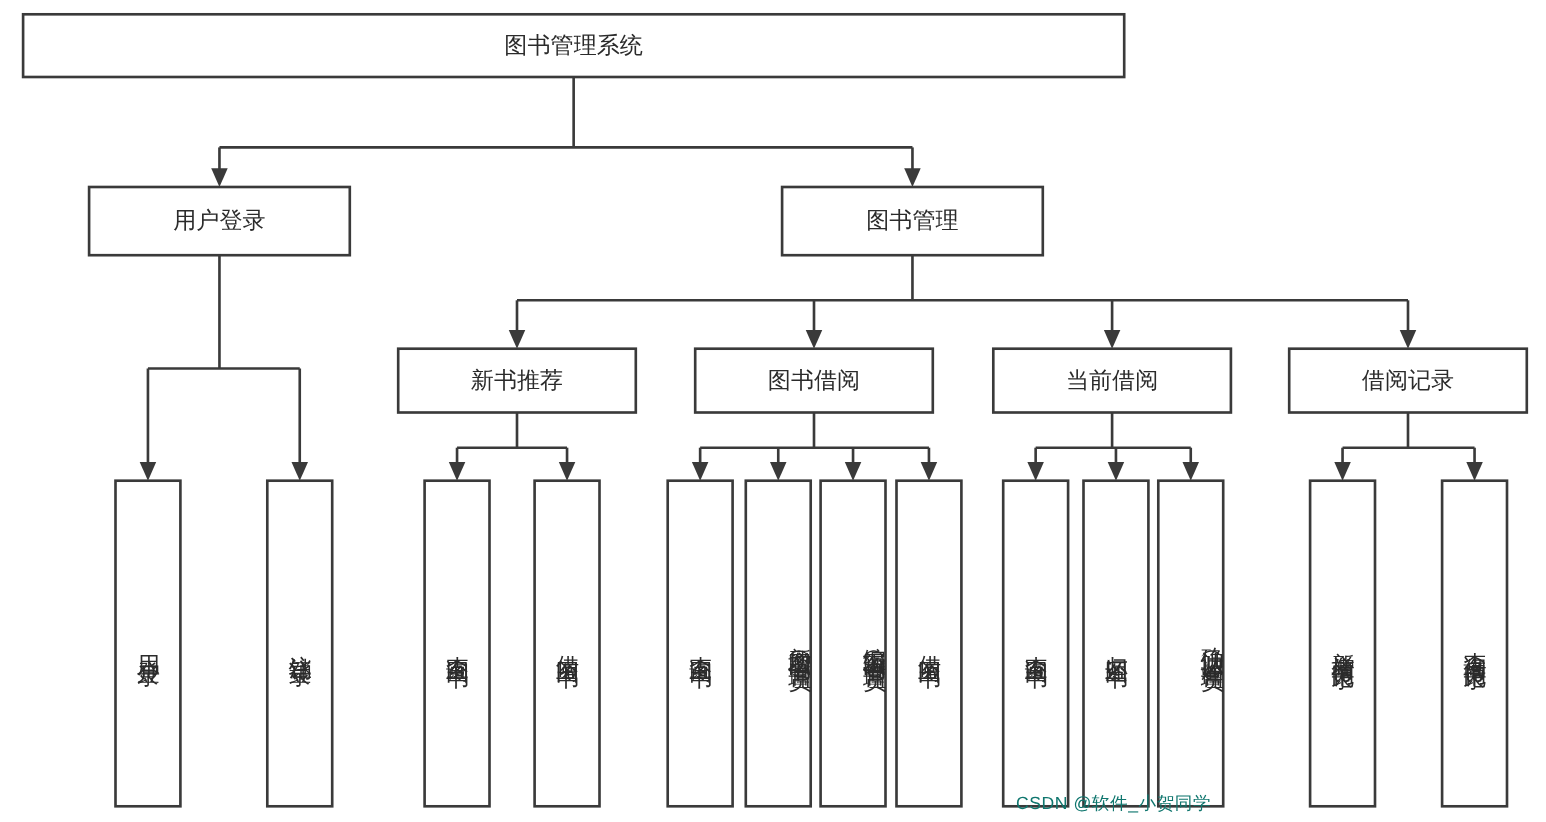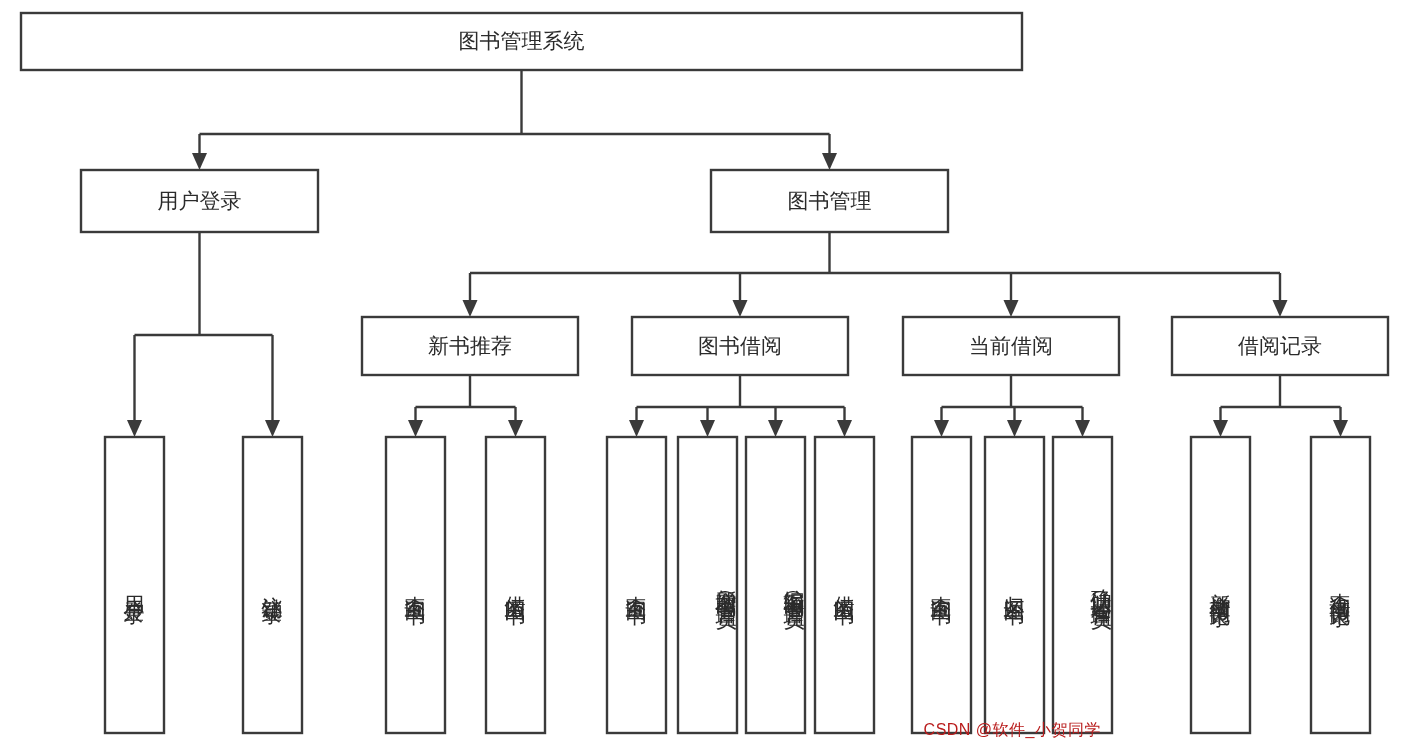--- a/index.html
+++ b/index.html
@@ -67,21 +67,21 @@
   }
   .leaf-label.centered {
     align-items: center;
   }
   #watermark {
     position: absolute;
     right: 14px;
     bottom: 6px;
     font-family: "Liberation Sans", "DejaVu Sans", sans-serif;
     font-size: 16px;
-    color: #b91c1c;
+    color: #0f766e;
     white-space: nowrap;
     letter-spacing: 0.5px;
   }
 </style>
 </head>
 <body>
 
 <div id="diagram-root">
 
   <svg id="flow-svg" viewBox="0 0 1405 747">

